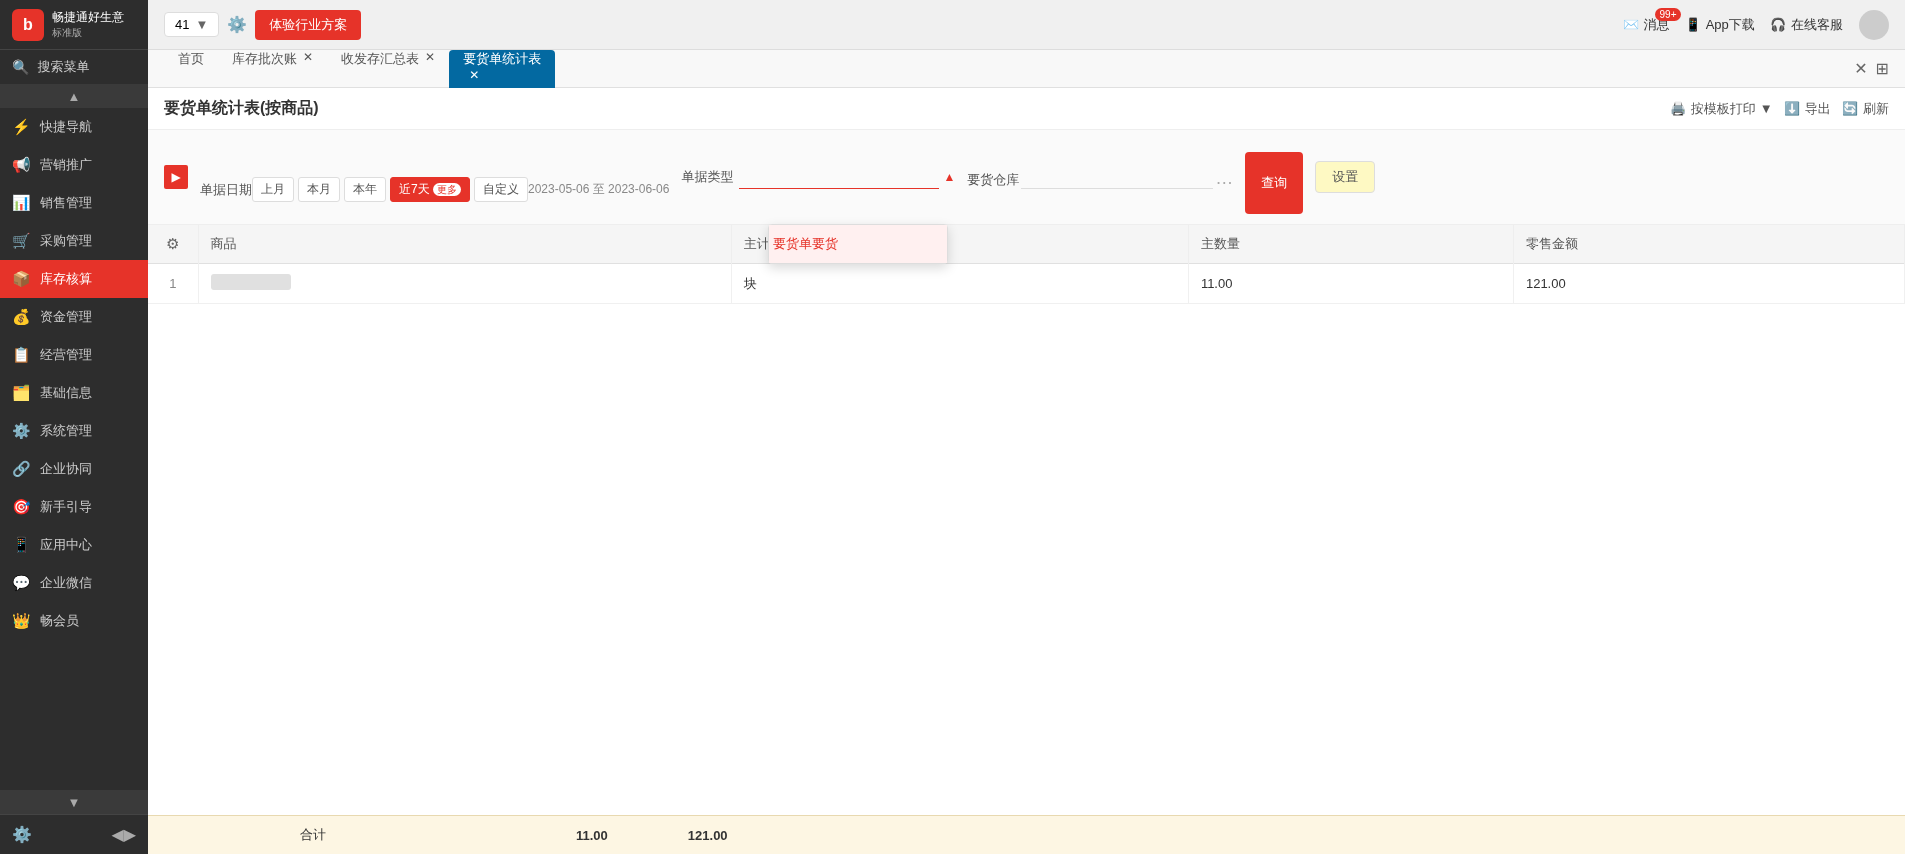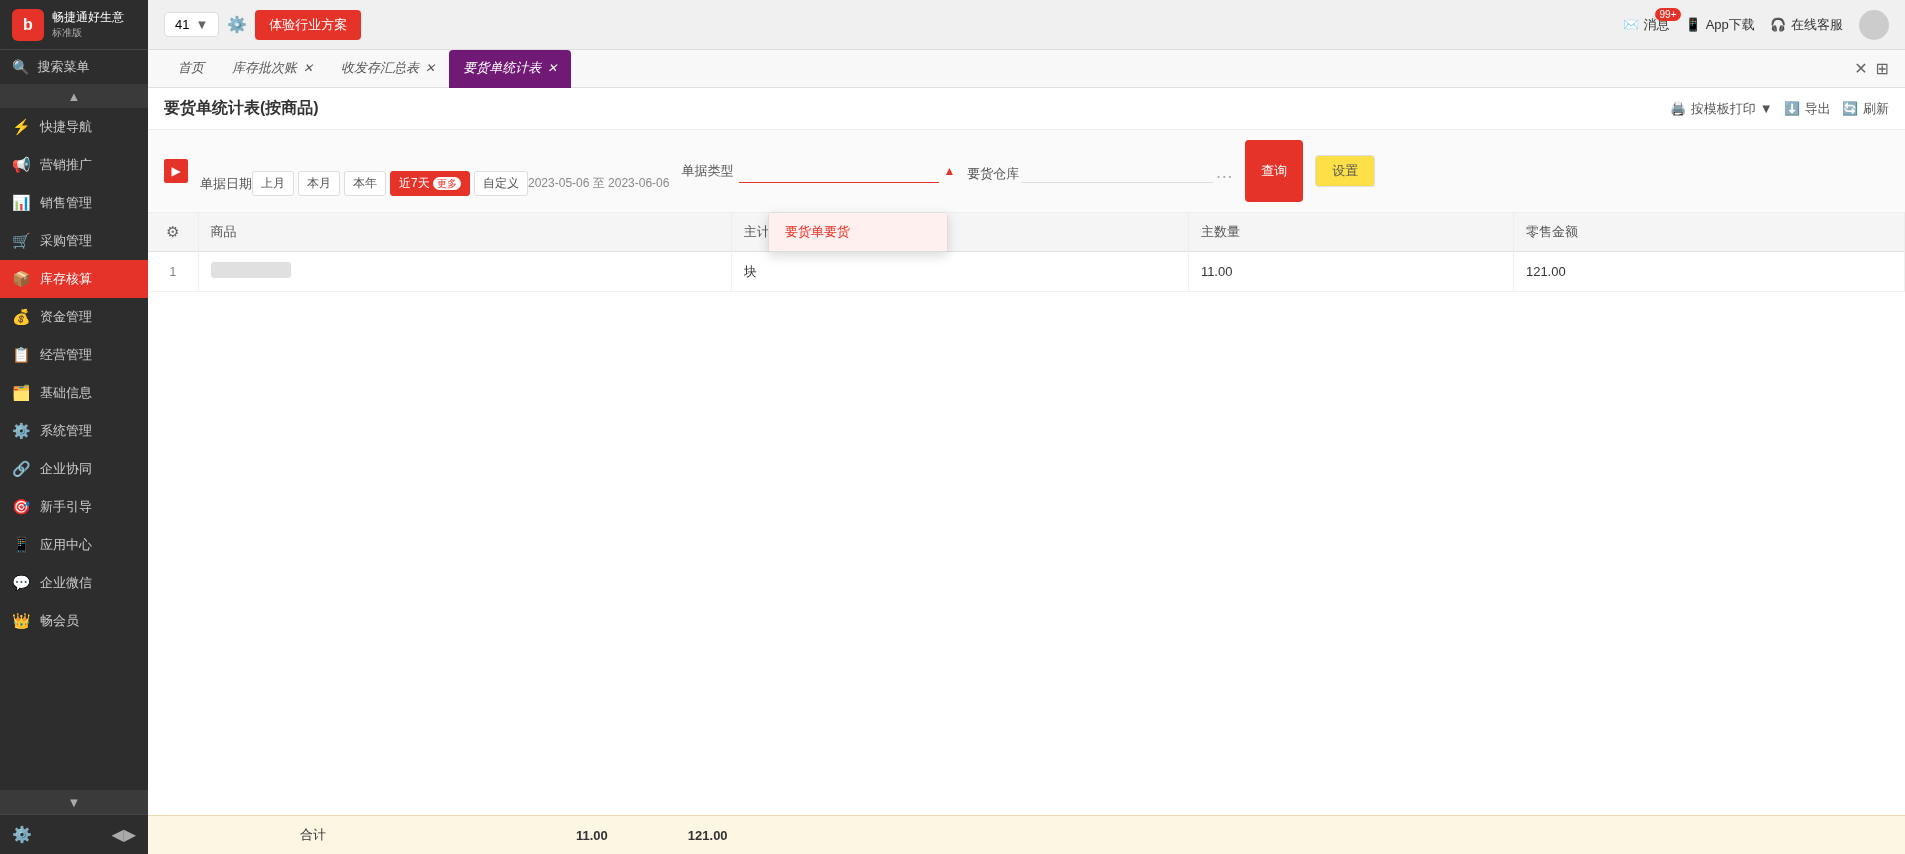--- a/index.html
+++ b/index.html
@@ -150,34 +150,34 @@
     .tabs {
       display: flex;
       align-items: center;
       background: #f8f8f8;
       border-bottom: 1px solid #e0e0e0;
       padding: 0 16px;
       height: 38px;
     }
     .tab {
       display: flex;
-      align-items: center;
+      align-items: flex-start;
       padding: 0 14px;
       height: 38px;
       cursor: pointer;
       font-size: 13px;
       color: #555;
       border-bottom: 2px solid transparent;
       white-space: nowrap;
-      font-style: italic;
     }
     .tab.active {
-      background: #701a75;
+      background: #0369a1;
       color: white;
       border-radius: 4px 4px 0 0;
+      flex-direction: column;
     }
     .tab .close {
       margin-left: 6px;
       font-size: 12px;
       color: inherit;
     }
     .tab-home { font-size: 13px; }
     .tabs-spacer { flex: 1; }
     .tabs-window-btns { display: flex; gap: 8px; color: #666; font-size: 16px; }
 
@@ -323,23 +323,24 @@
       font-size: 18px;
     }
     .filter-query-btn {
       background: #e63329;
       color: white;
       border: none;
       border-radius: 4px;
       padding: 22px 16px;
       cursor: pointer;
       font-size: 13px;
+      margin-top: 12px;
     }
     .filter-settings-btn {
-      background: #fde047;
+      background: #fef9c3;
       color: #555;
       border: 1px solid #ddd;
       border-radius: 4px;
       padding: 6px 16px;
       cursor: pointer;
       font-size: 13px;
     }
 
     
     .dropdown-menu {
@@ -347,21 +348,21 @@
       top: 100%;
       left: 620px;
       background: white;
       border: 1px solid #ddd;
       border-radius: 4px;
       box-shadow: 0 4px 12px rgba(0,0,0,0.15);
       z-index: 100;
       min-width: 180px;
     }
     .dropdown-item {
-      padding: 10px 16px;
+      padding: 10px 4px;
       cursor: pointer;
       font-size: 13px;
       color: #333;
     }
     .dropdown-item.selected { background: #fff0f0; color: #e63329; }
 
     
     .table-container {
       flex: 1;
       overflow: auto;

